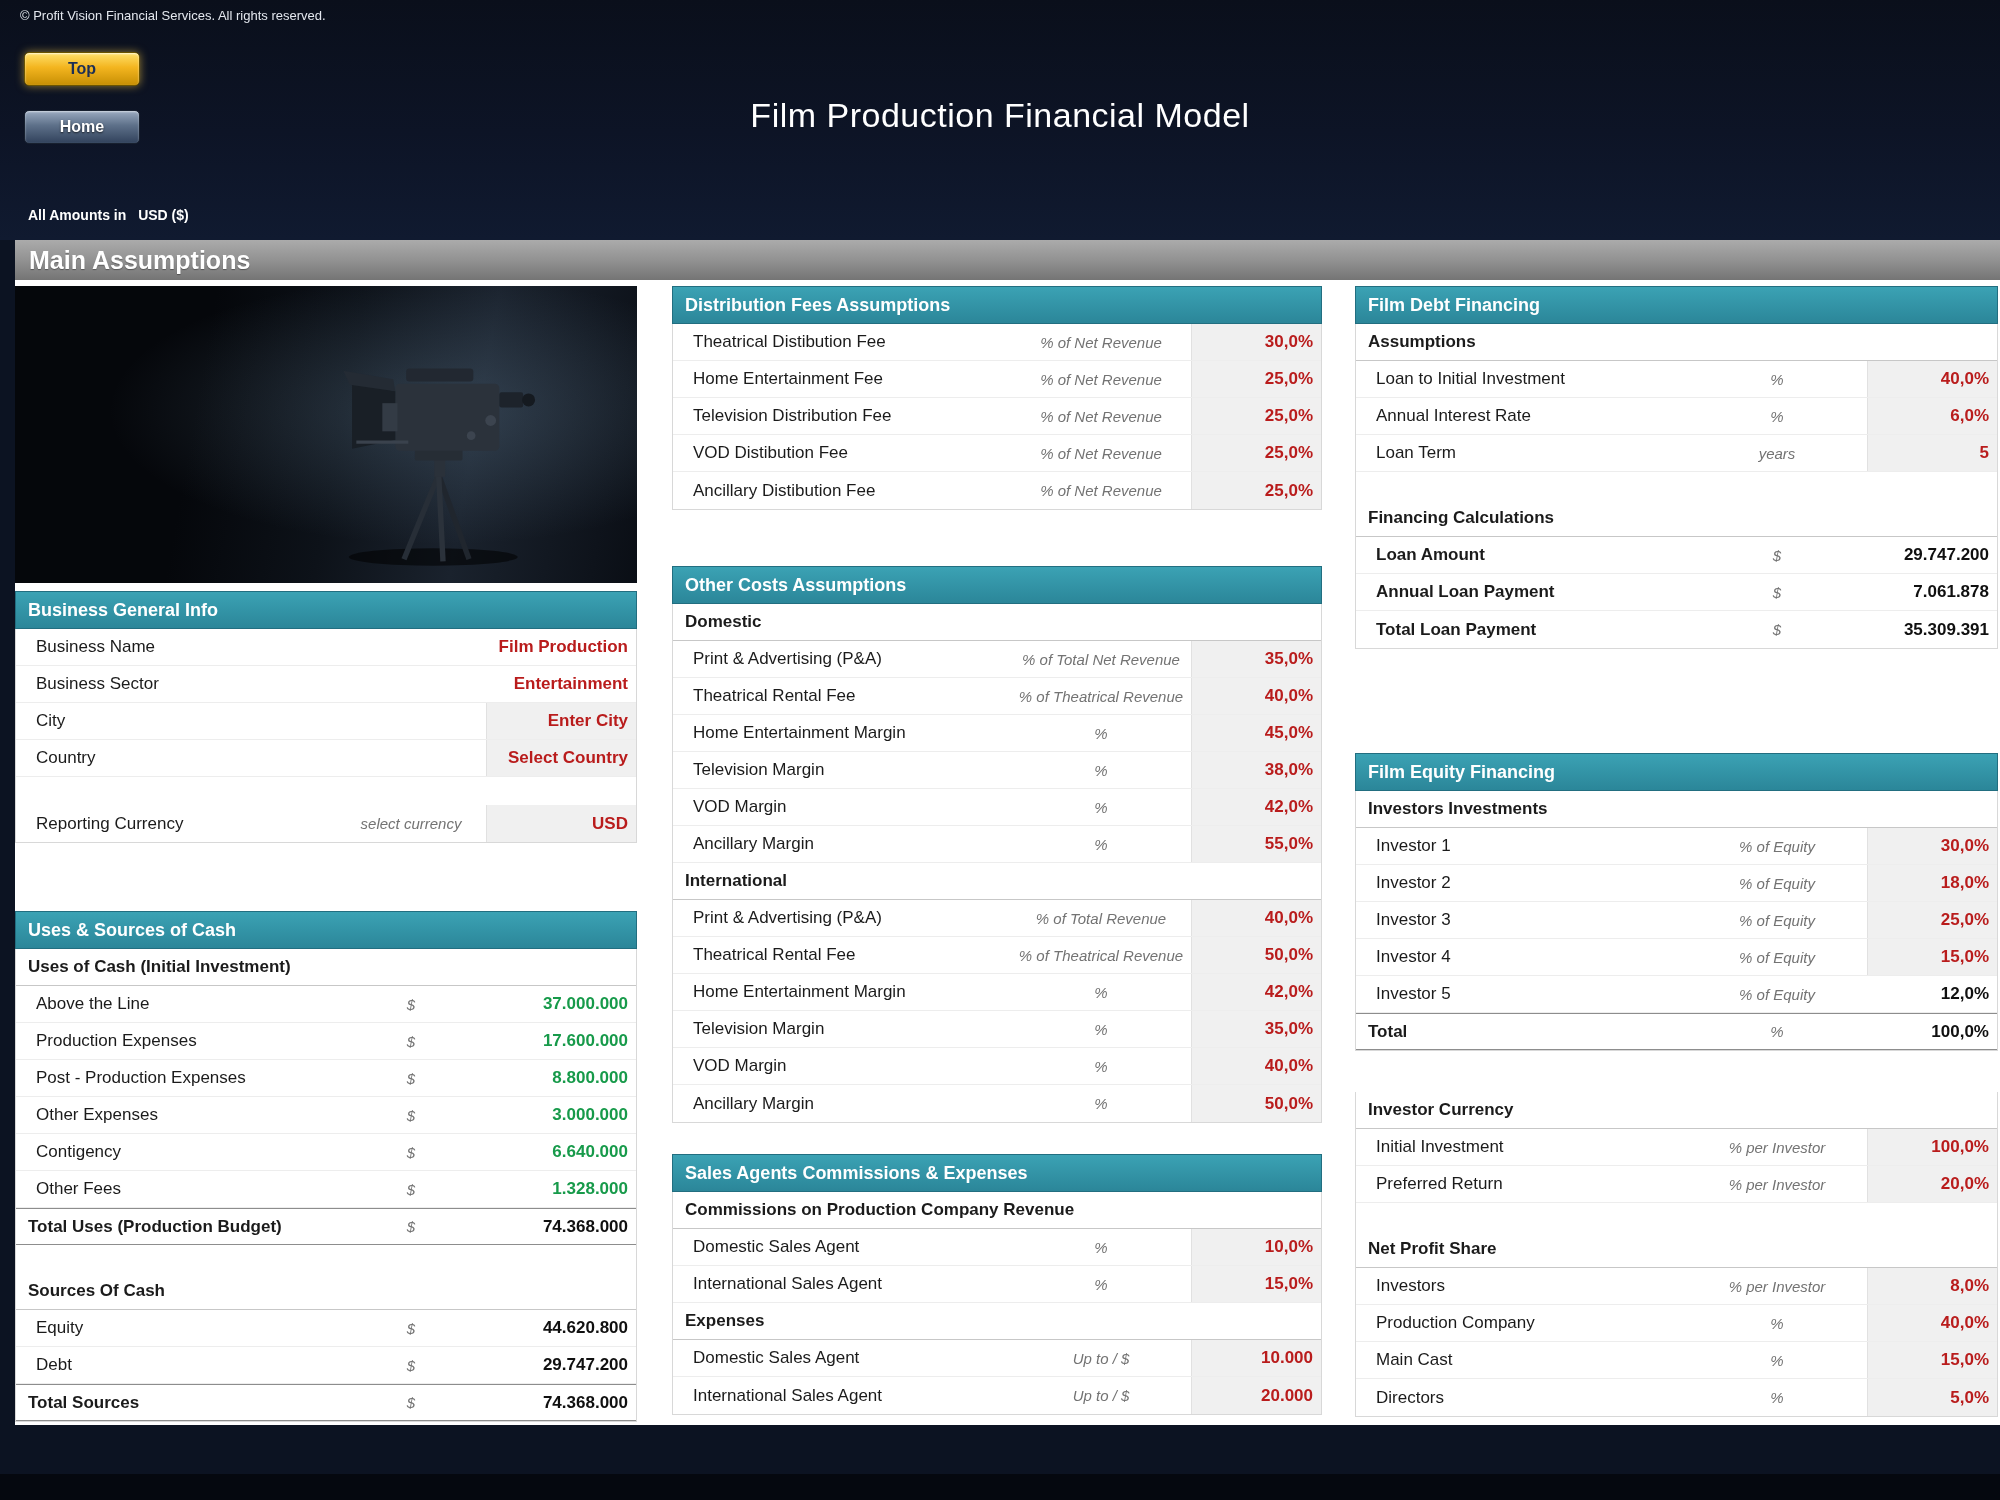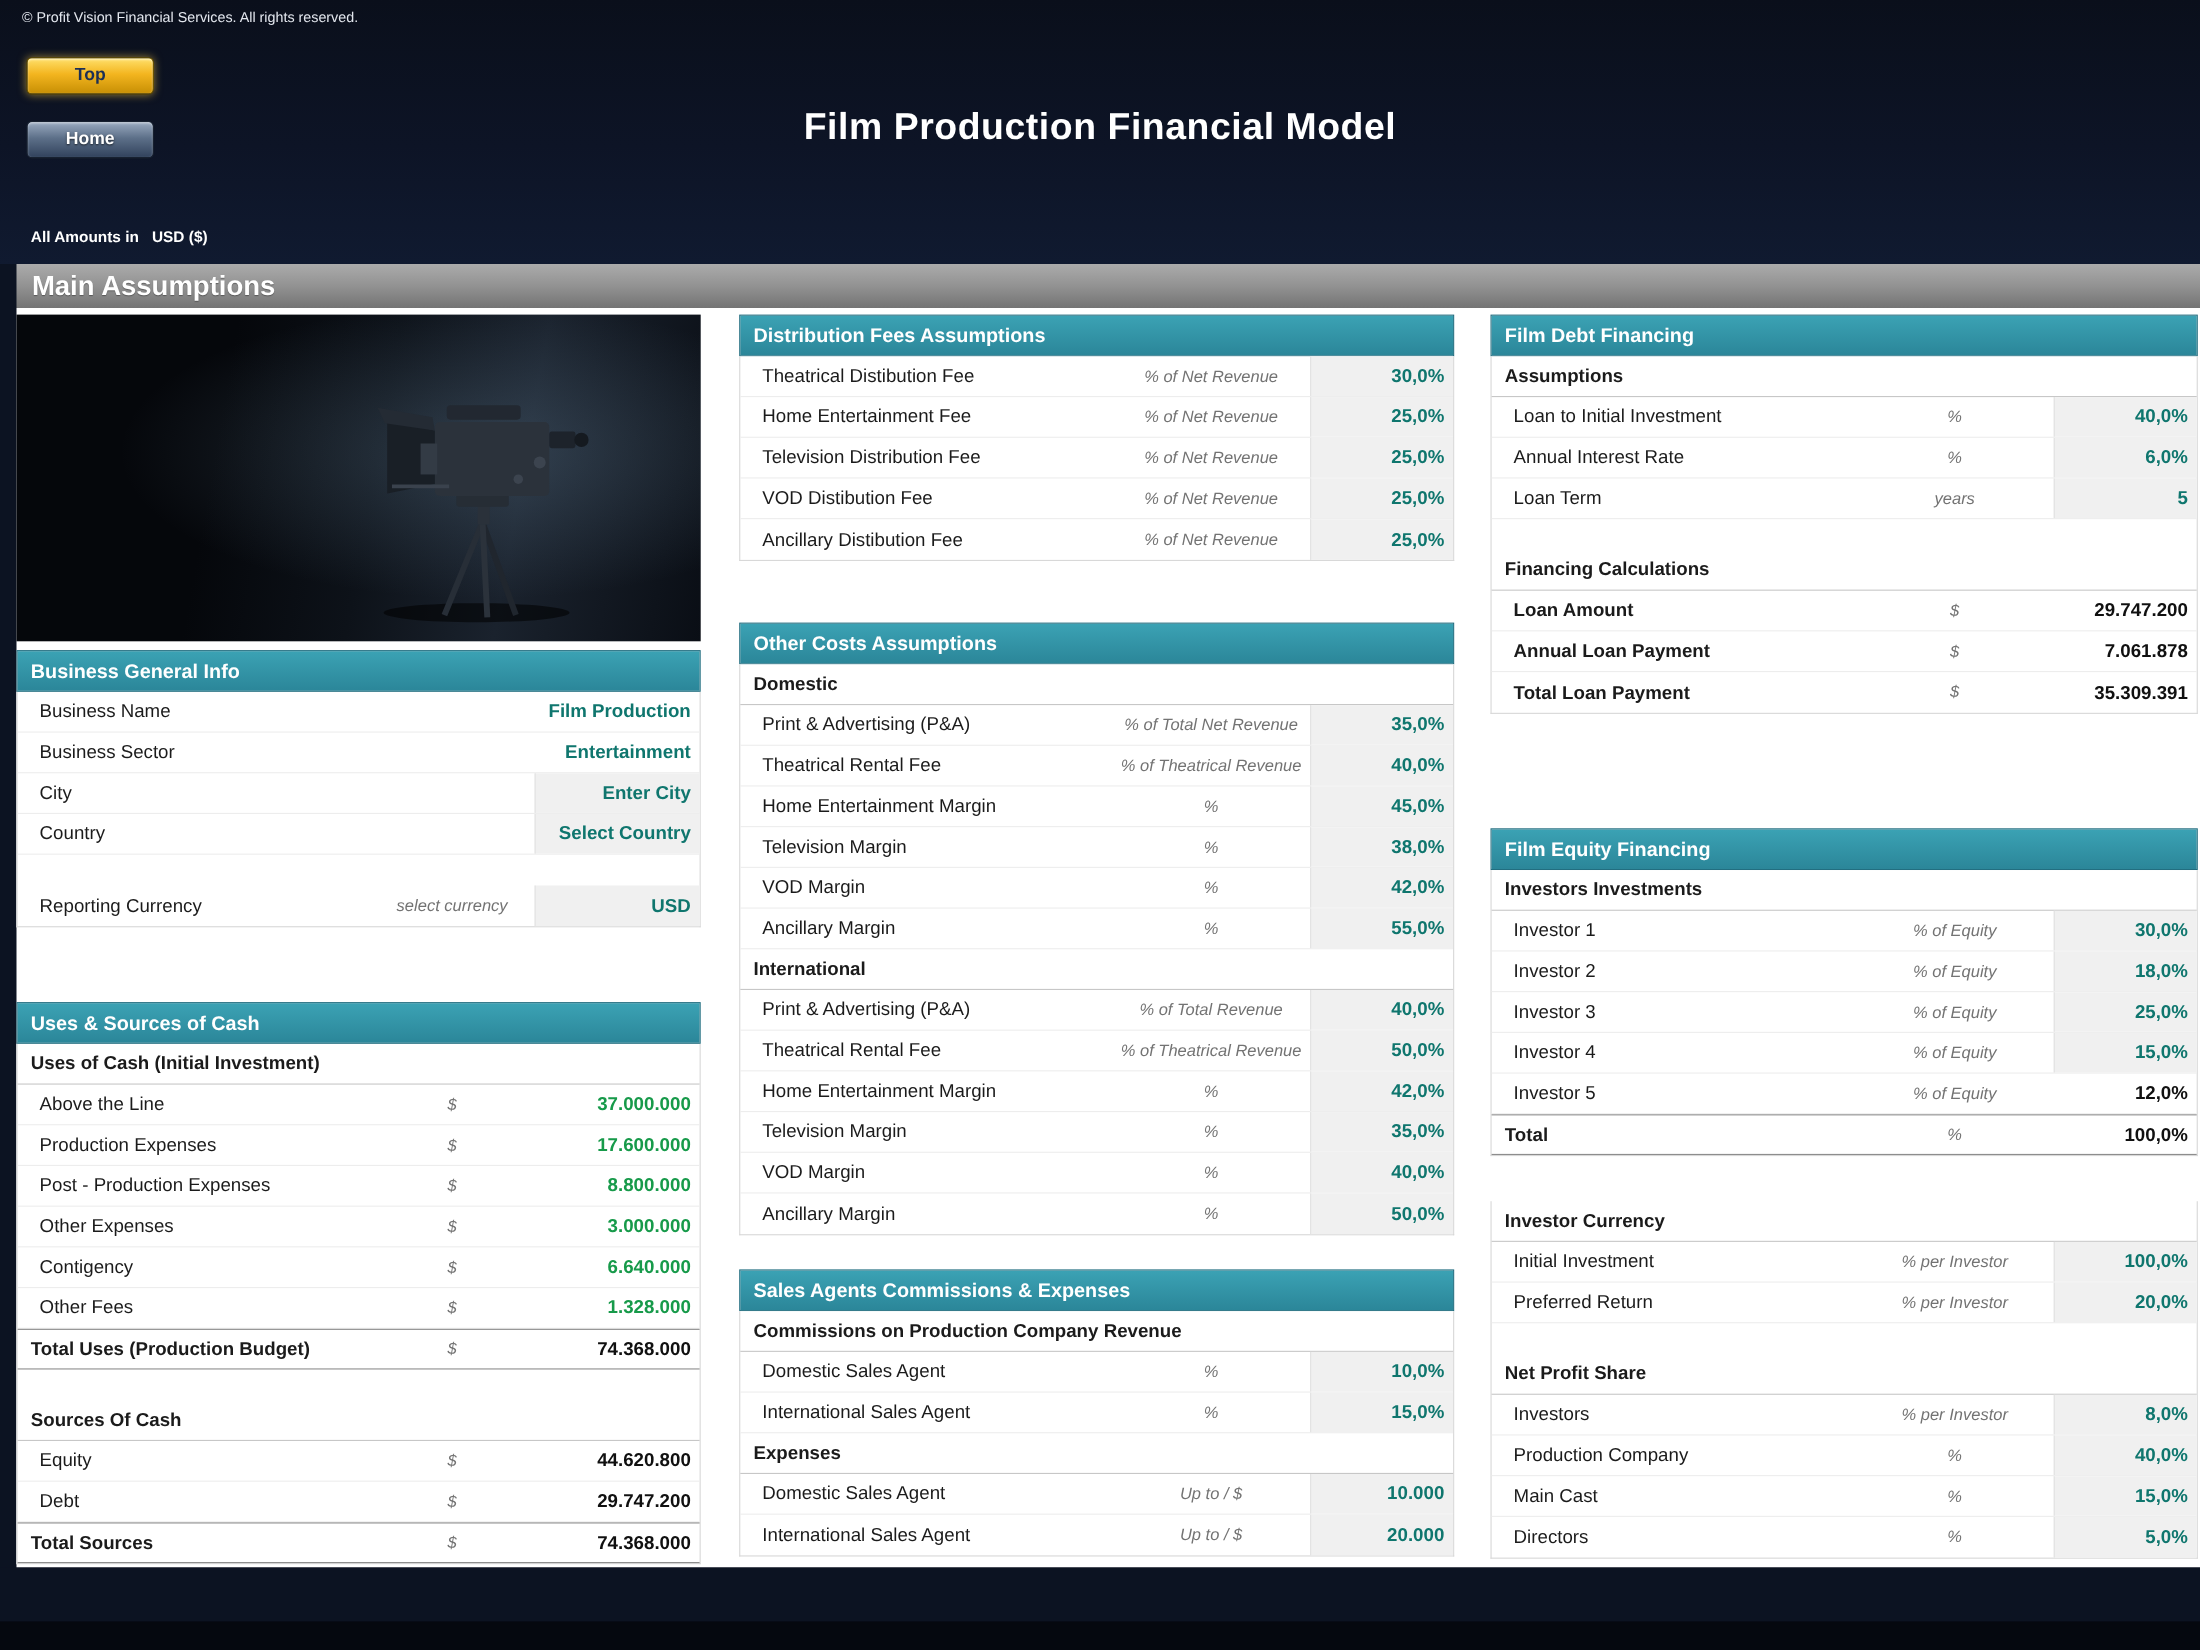--- a/index.html
+++ b/index.html
@@ -13,21 +13,21 @@
   .copyright { position:absolute; top:8px; left:20px; color:#e3e7ee; font-size:13px; }
   .nav-btn { position:absolute; left:24px; width:116px; height:34px; border-radius:5px;
     display:flex; align-items:center; justify-content:center; font-weight:bold; font-size:16px; cursor:pointer; }
   .top-btn { top:52px; color:#1c2f55; border:1px solid #6b5400;
     background:linear-gradient(180deg,#ffe06a 0%,#f3b51f 45%,#c78f04 100%);
     box-shadow:0 0 8px rgba(255,205,70,.55), inset 0 1px 2px rgba(255,255,255,.75); }
   .home-btn { top:110px; color:#ffffff; border:1px solid #17202f; text-shadow:0 1px 2px rgba(0,0,0,.7);
     background:linear-gradient(180deg,#9aaac0 0%,#5d7089 45%,#31425c 100%);
     box-shadow:inset 0 1px 2px rgba(255,255,255,.55); }
   .page-title { position:absolute; top:96px; left:0; width:100%; text-align:center;
-    color:#ffffff; font-size:34px; font-weight:700; letter-spacing:.5px; }
+    color:#ffffff; font-size:34px; font-weight:400; letter-spacing:.5px; }
   .amounts { position:absolute; top:207px; left:28px; color:#ffffff; font-size:14px; font-weight:bold; }
   .amounts .cur { margin-left:8px; }
 
   
   .gray-bar { position:absolute; top:240px; left:15px; right:0; height:40px;
     background:linear-gradient(180deg,#ababab 0%,#929292 50%,#747474 100%);
     color:#ffffff; font-size:25px; font-weight:bold; line-height:40px; padding-left:14px;
     text-shadow:0 1px 1px rgba(0,0,0,.35); }
 
   
@@ -53,21 +53,21 @@
   .row { display:flex; align-items:stretch; height:37px; border-bottom:1px solid #ededed;
     font-size:17px; color:#1b1b1b; }
   .row:last-child { border-bottom:none; }
   .row .lbl { flex:1; display:flex; align-items:center; padding-left:20px; white-space:nowrap; }
   .row .unit { width:180px; display:flex; align-items:center; justify-content:center;
     font-style:italic; font-size:15px; color:#737373; }
   .col-left .row .unit { width:150px; }
   .row .val { width:130px; display:flex; align-items:center; justify-content:flex-end;
     padding:0 8px; font-weight:bold; }
   .col-left .row .val { width:150px; }
-  .val.blue  { color:#0f766e; }
+  .val.blue  { color:#b91c1c; }
   .val.green { color:#179a4a; }
   .val.dark  { color:#101010; }
   .val.input { background:#f0f0f0; border-left:1px solid #e1e1e1; }
   .row.subheader { border-bottom:1px solid #c7c7c7; }
   .row.subheader .lbl { font-weight:bold; padding-left:12px; }
   .row.total { border-top:1px solid #8d8d8d; border-bottom:1px solid #8d8d8d; }
   .row.total .lbl { font-weight:bold; padding-left:12px; }
   .row.total .val { color:#101010; }
   .row.bold-row .lbl { font-weight:bold; }
   .row.spacer { height:28px; border-bottom:none; }

